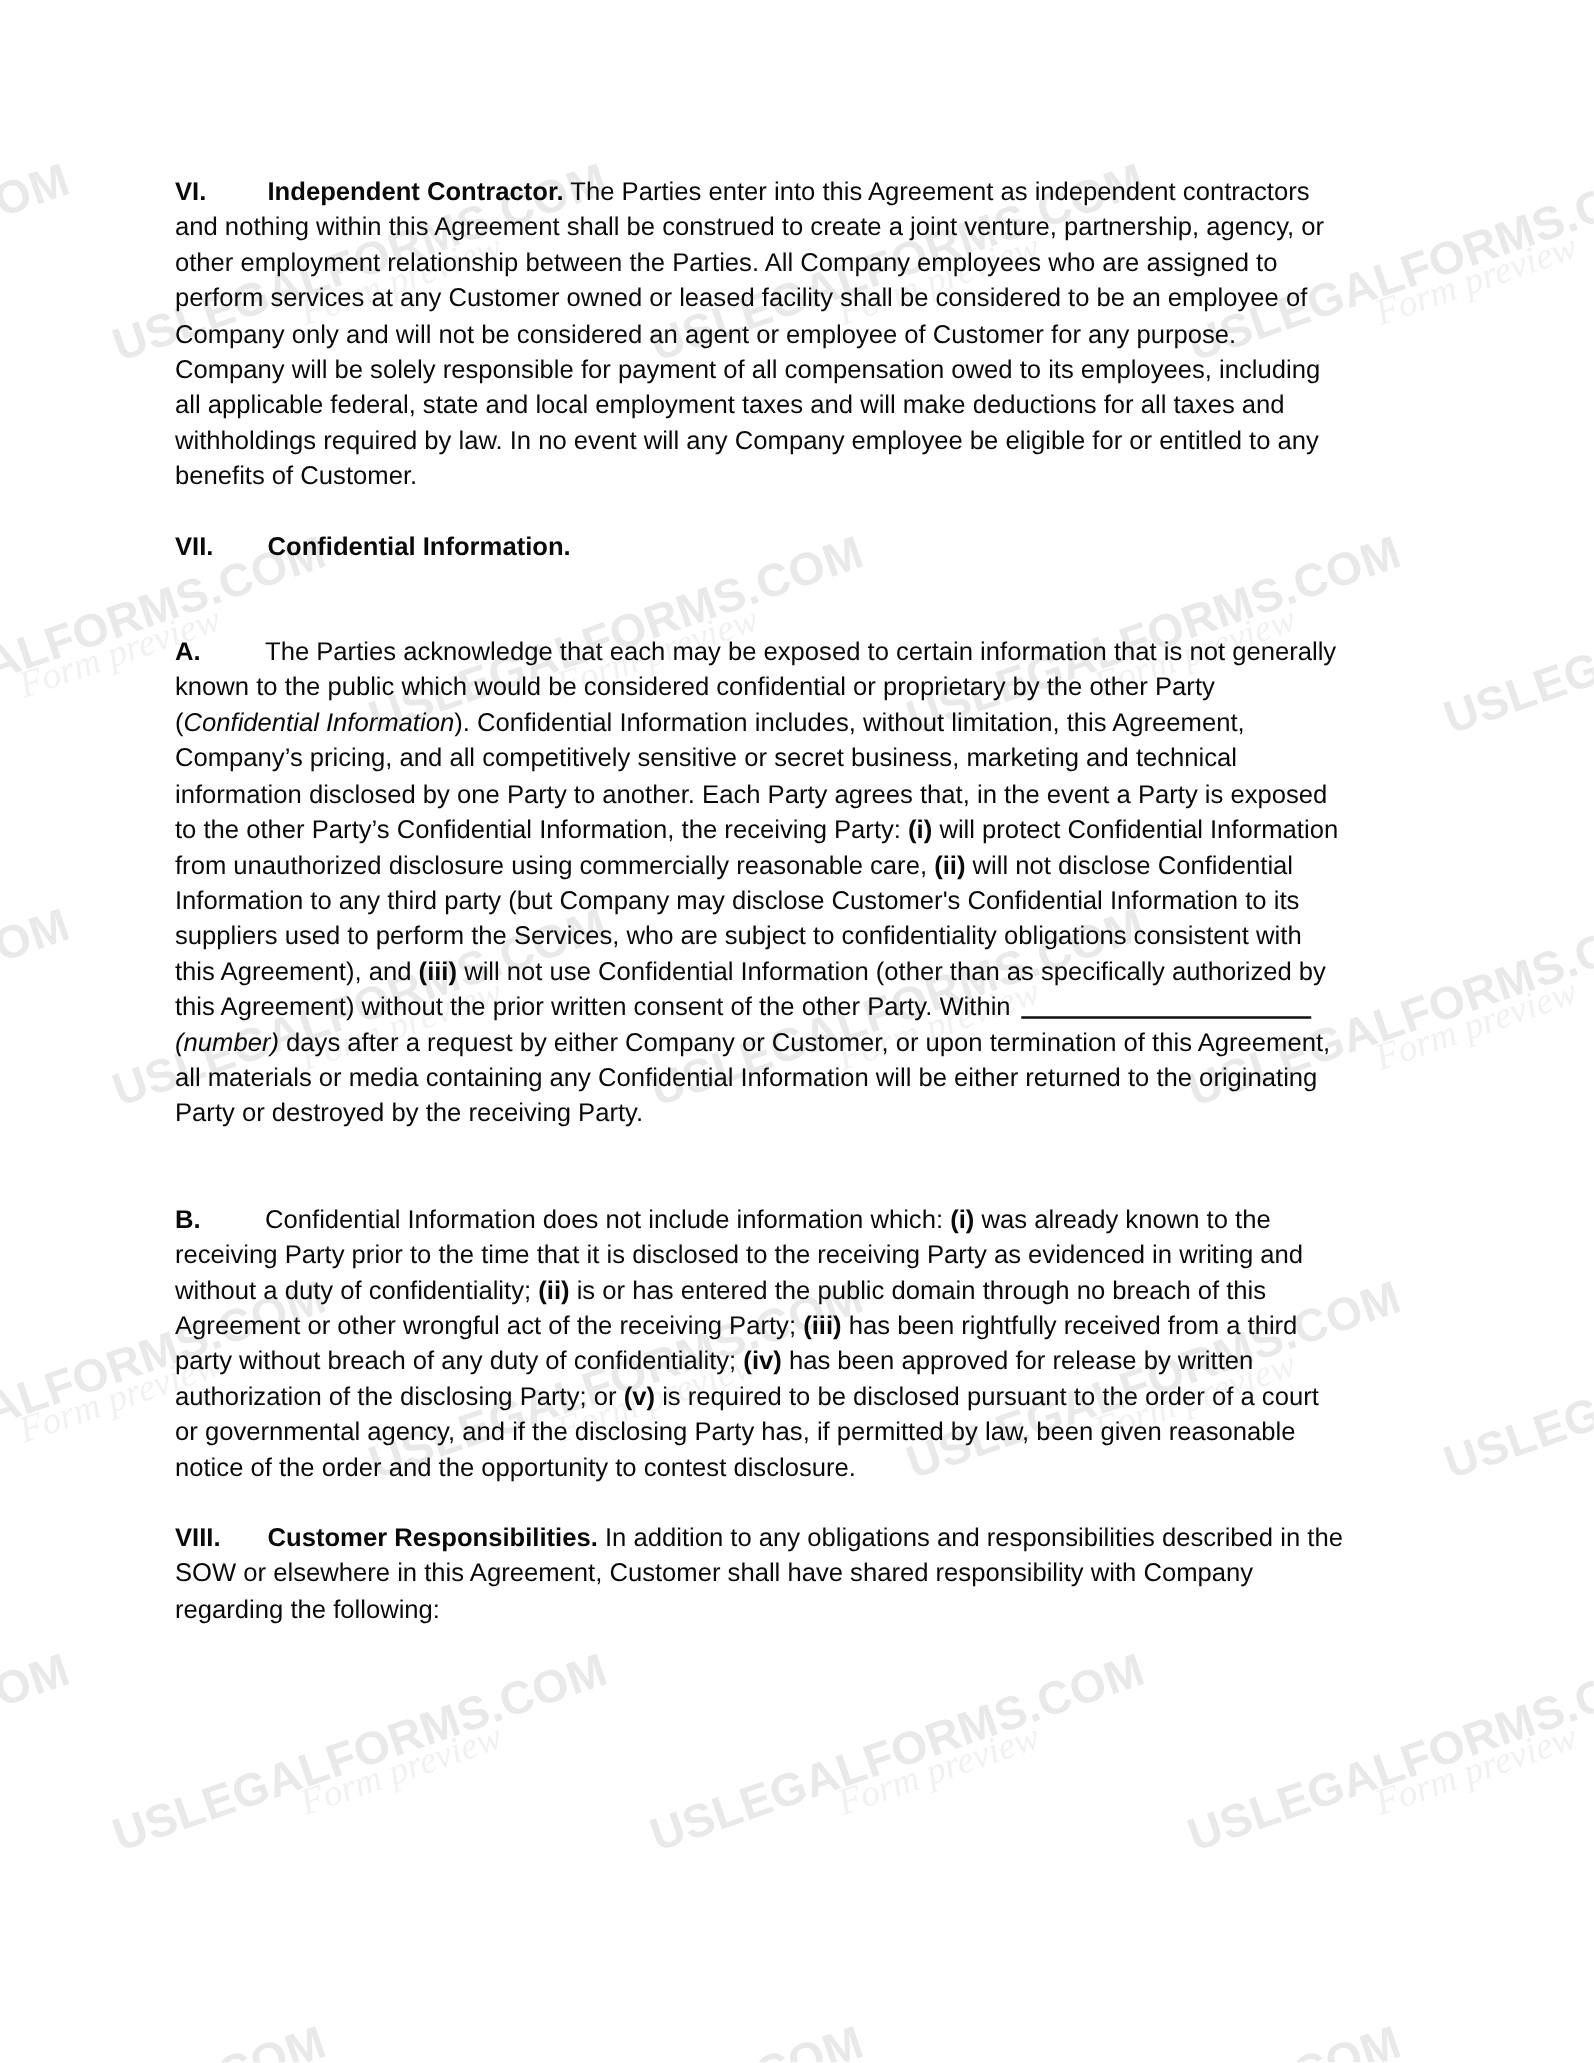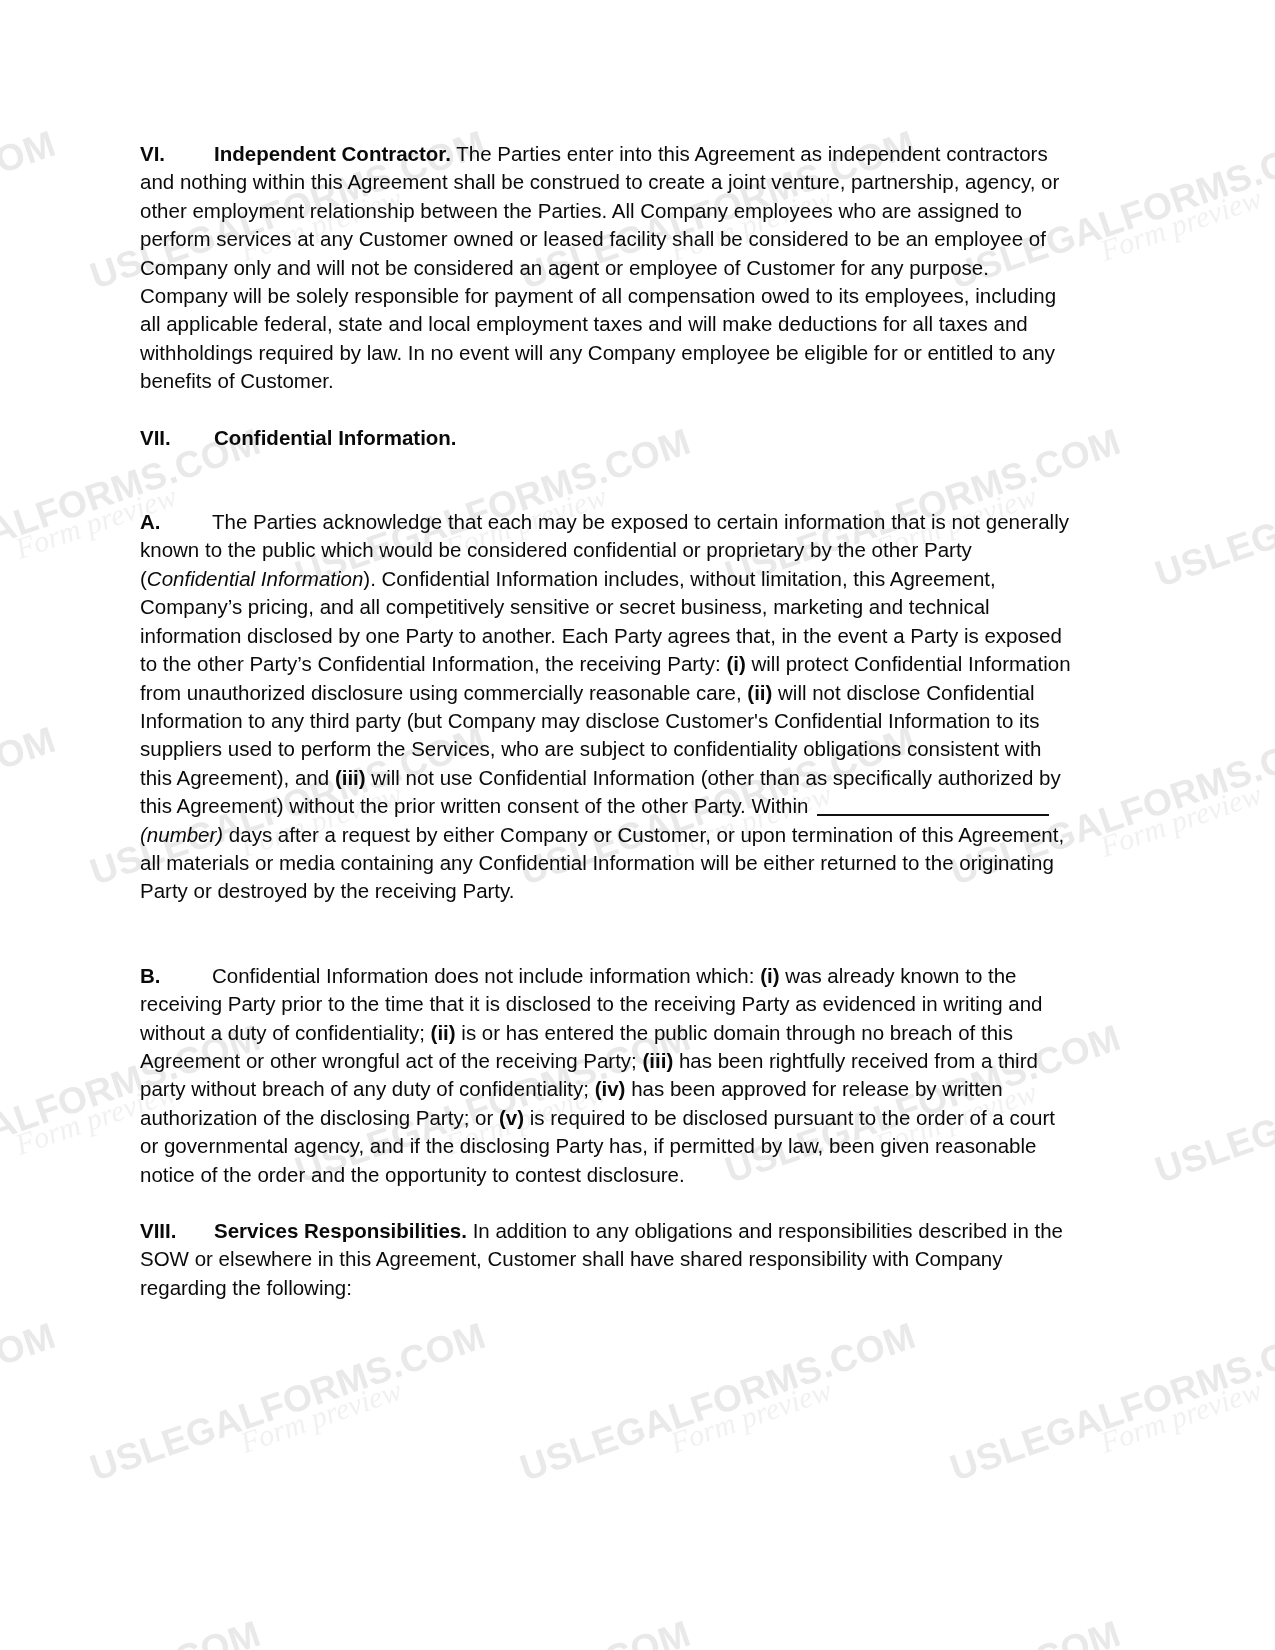--- a/index.html
+++ b/index.html
@@ -223,17 +223,17 @@
       <span class="num-sub">A.</span><span>The Parties acknowledge that each may be exposed to certain information that is not generally known to the public which would be considered confidential or proprietary by the other Party (</span><span class="ital">Confidential Information</span><span>). Confidential Information includes, without limitation, this Agreement, Company’s pricing, and all competitively sensitive or secret business, marketing and technical information disclosed by one Party to another. Each Party agrees that, in the event a Party is exposed to the other Party’s Confidential Information, the receiving Party: </span><span class="bnum">(i)</span><span> will protect Confidential Information from unauthorized disclosure using commercially reasonable care, </span><span class="bnum">(ii)</span><span> will not disclose Confidential Information to any third party (but Company may disclose Customer's Confidential Information to its suppliers used to perform the Services, who are subject to confidentiality obligations consistent with this Agreement), and </span><span class="bnum">(iii)</span><span> will not use Confidential Information (other than as specifically authorized by this Agreement) without the prior written consent of the other Party. Within </span><span class="blank-line"></span><span class="ital">(number)</span><span> days after a request by either Company or Customer, or upon termination of this Agreement, all materials or media containing any Confidential Information will be either returned to the originating Party or destroyed by the receiving Party.</span>
     </p>
 
     <div class="spacer-block"></div>
 
     <p class="sub-para">
       <span class="num-sub">B.</span><span>Confidential Information does not include information which: </span><span class="bnum">(i)</span><span> was already known to the receiving Party prior to the time that it is disclosed to the receiving Party as evidenced in writing and without a duty of confidentiality; </span><span class="bnum">(ii)</span><span> is or has entered the public domain through no breach of this Agreement or other wrongful act of the receiving Party; </span><span class="bnum">(iii)</span><span> has been rightfully received from a third party without breach of any duty of confidentiality; </span><span class="bnum">(iv)</span><span> has been approved for release by written authorization of the disclosing Party; or </span><span class="bnum">(v)</span><span> is required to be disclosed pursuant to the order of a court or governmental agency, and if the disclosing Party has, if permitted by law, been given reasonable notice of the order and the opportunity to contest disclosure.</span>
     </p>
 
     <p class="sec-para last-para">
-      <span class="num">VIII.</span><span class="heading">Services Responsibilities.</span><span> In addition to any obligations and responsibilities described in the SOW or elsewhere in this Agreement, Customer shall have shared responsibility with Company regarding the following:</span>
+      <span class="num">VIII.</span><span class="heading">Customer Responsibilities.</span><span> In addition to any obligations and responsibilities described in the SOW or elsewhere in this Agreement, Customer shall have shared responsibility with Company regarding the following:</span>
     </p>
 
   </div>
 </div>
 
 </body></html>

